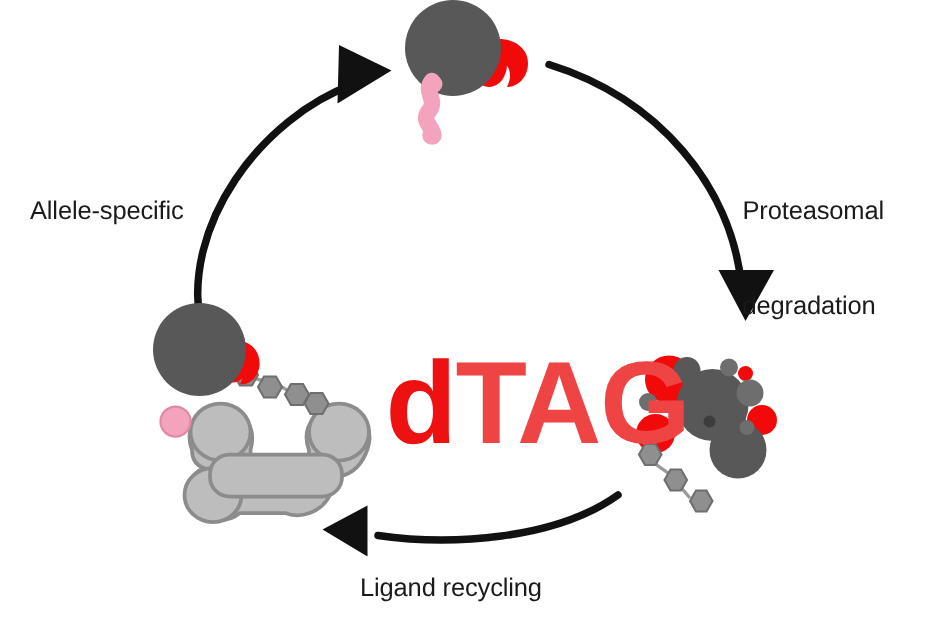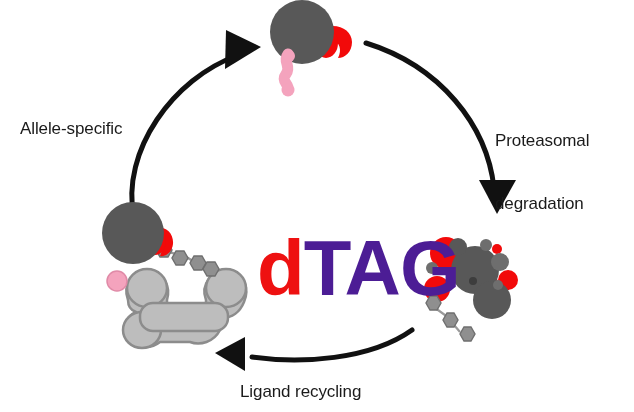--- a/index.html
+++ b/index.html
@@ -29,39 +29,39 @@
   .label {
     position: absolute;
     color: #1a1a1a;
     font-family: "Liberation Sans", sans-serif;
     font-size: 17px;
     line-height: 21px;
     font-weight: 400;
     white-space: pre;
     letter-spacing: -0.1px;
   }
-  #label-ubiq  { left: 20px;  top: 76px; text-align: left; }
+  #label-ubiq  { left: 20px;  top: 88px; text-align: left; }
   #label-prot  { left: 495px; top: 88px; text-align: left; }
   #label-lig   { left: 240px; top: 381px; text-align: left; }
 
   #center-title {
     position: absolute;
     left: 0;
     top: 148px;
     width: 634px;
     text-align: center;
     font-family: "Liberation Sans", sans-serif;
     font-size: 78px;
     font-weight: bold;
     line-height: 80px;
     letter-spacing: -1px;
     white-space: pre;
   }
   #center-title .d { color: #ee1111; }
-  #center-title .tag { color: #4c1d95; }
+  #center-title .tag { color: #ef4444; }
 </style>
 </head>
 <body>
 
 <div id="stage">
 
   <svg viewBox="0 0 634 412" xmlns="http://www.w3.org/2000/svg">
 
     <defs>
       

